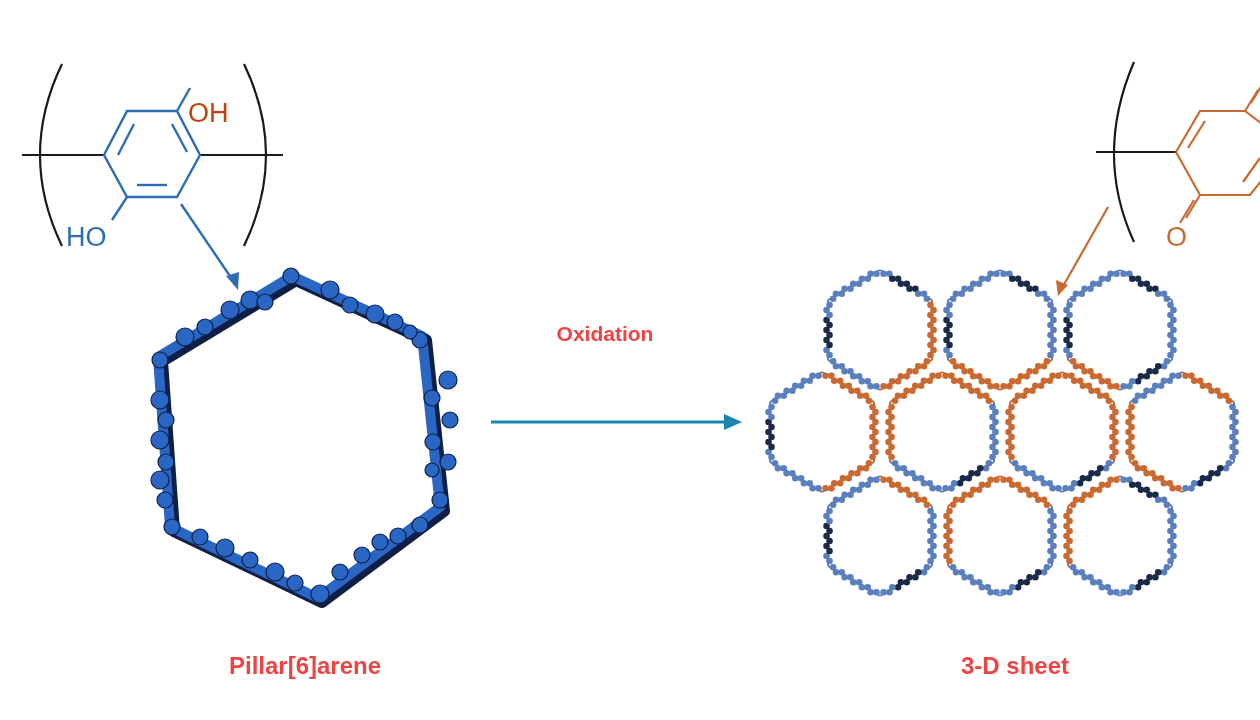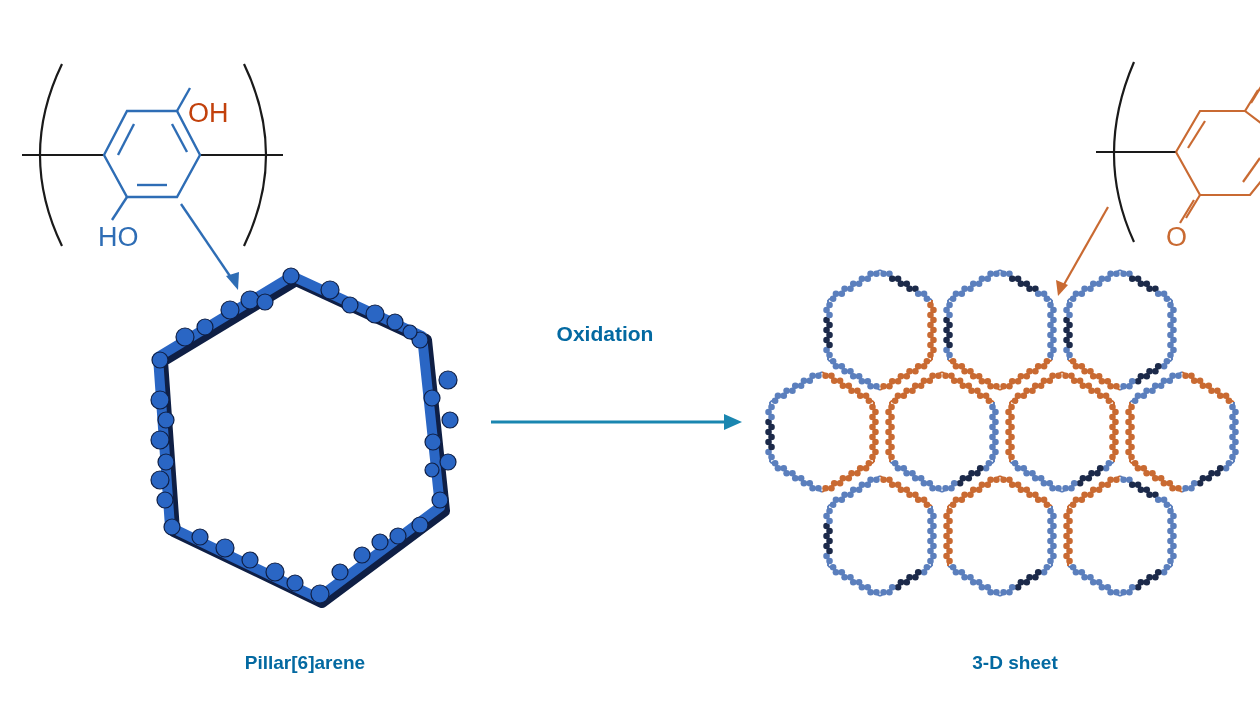--- a/index.html
+++ b/index.html
@@ -1,20 +1,20 @@
 <!DOCTYPE html>
 <html><head>
 <meta charset="utf-8">
 <style>
   html, body { margin: 0; padding: 0; background: #ffffff; }
   body { width: 1260px; height: 720px; position: relative; overflow: hidden;
          font-family: "Liberation Sans", "DejaVu Sans", sans-serif; }
   .layer { position: absolute; left: 0; top: 0; }
-  .label { position: absolute; font-weight: bold; color: #0369a1; text-align: center; }
-  .caption { font-size: 19px; }
+  .label { position: absolute; font-weight: bold; color: #ef4444; text-align: center; }
+  .caption { font-size: 24px; }
   .reaction { font-size: 21px; line-height: 31px; left: 470px; top: 318px; width: 270px; }
   .atom { position: absolute; font-size: 27px; }
 </style>
 </head>
 <body>
 
 <svg class="layer" width="1260" height="720">
 
   <path d="M62,64 Q18,155 62,246" fill="none" stroke="#1a1a1a" stroke-width="2.2"></path>
   <path d="M244,64 Q288,155 244,246" fill="none" stroke="#1a1a1a" stroke-width="2.2"></path>
@@ -29,21 +29,21 @@
     <line x1="137" y1="185" x2="167" y2="185"></line>
 
     <line x1="177" y1="111" x2="190" y2="88"></line>
     <line x1="127" y1="197" x2="112" y2="220"></line>
 
     <line x1="181" y1="204" x2="234" y2="282"></line>
     <polygon points="238,290 226,276 239,272" fill="#2e6db5" stroke="none"></polygon>
   </g>
 </svg>
 <span class="atom" style="left:188px; top:58px; color:#c2410c;margin-top:40px;">OH</span>
-<span class="atom" style="left:66px; top:222px; color:#2e6db5;margin-left:32px;">HO</span>
+<span class="atom" style="left:66px; top:222px; color:#2e6db5;">HO</span>
 
 <svg class="layer" width="1260" height="720">
   <g fill="none" stroke-linecap="round" stroke-linejoin="round">
     <polygon points="292,276 422,336 440,507 318,598 170,527 158,357" stroke="#0f1f45" stroke-width="12" transform="translate(4,4)"></polygon>
     <polygon points="292,276 422,336 440,507 318,598 170,527 158,357" stroke="#2a66c4" stroke-width="10"></polygon>
   </g>
   <g fill="#2a66c4" stroke="#0f1f45" stroke-width="1.2">
 
     <circle cx="160" cy="360" r="8"></circle>
       <circle cx="185" cy="337" r="9"></circle>

